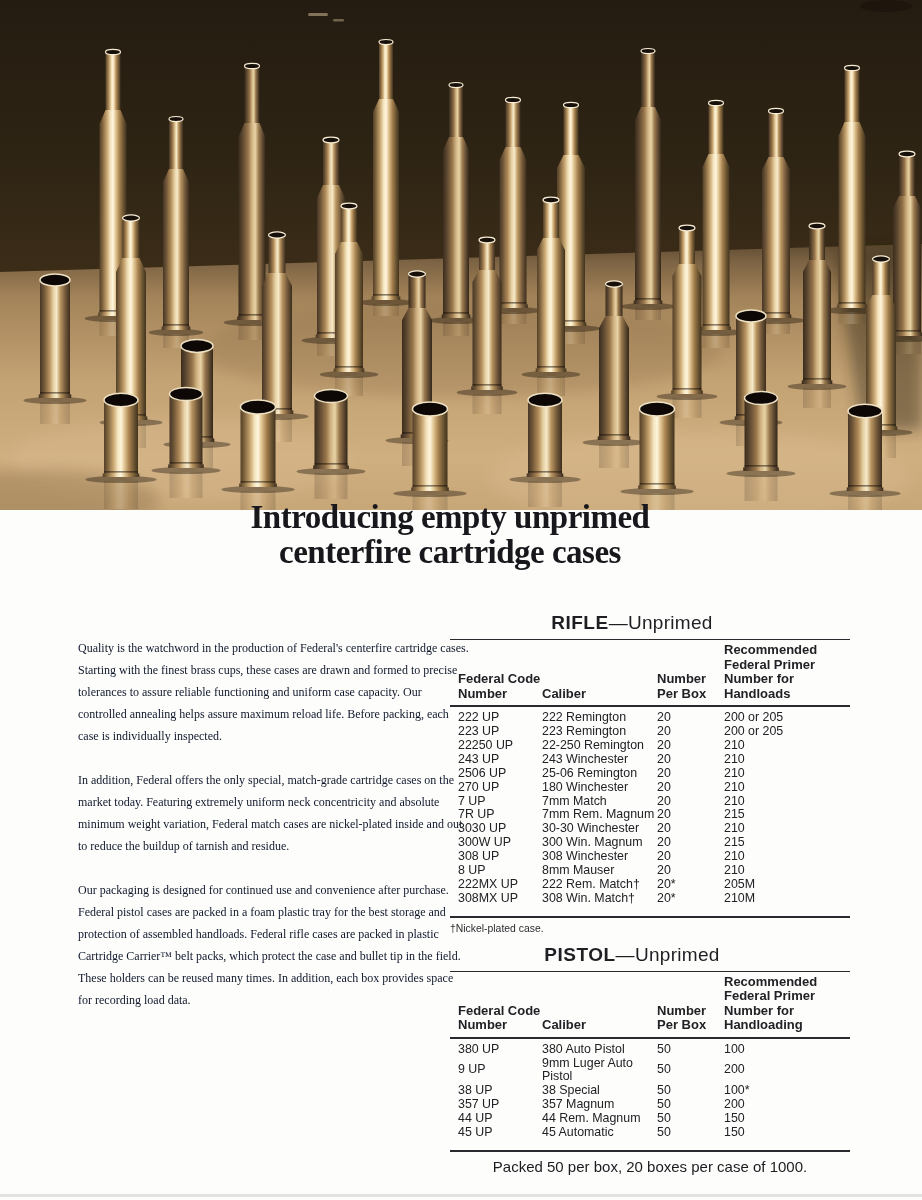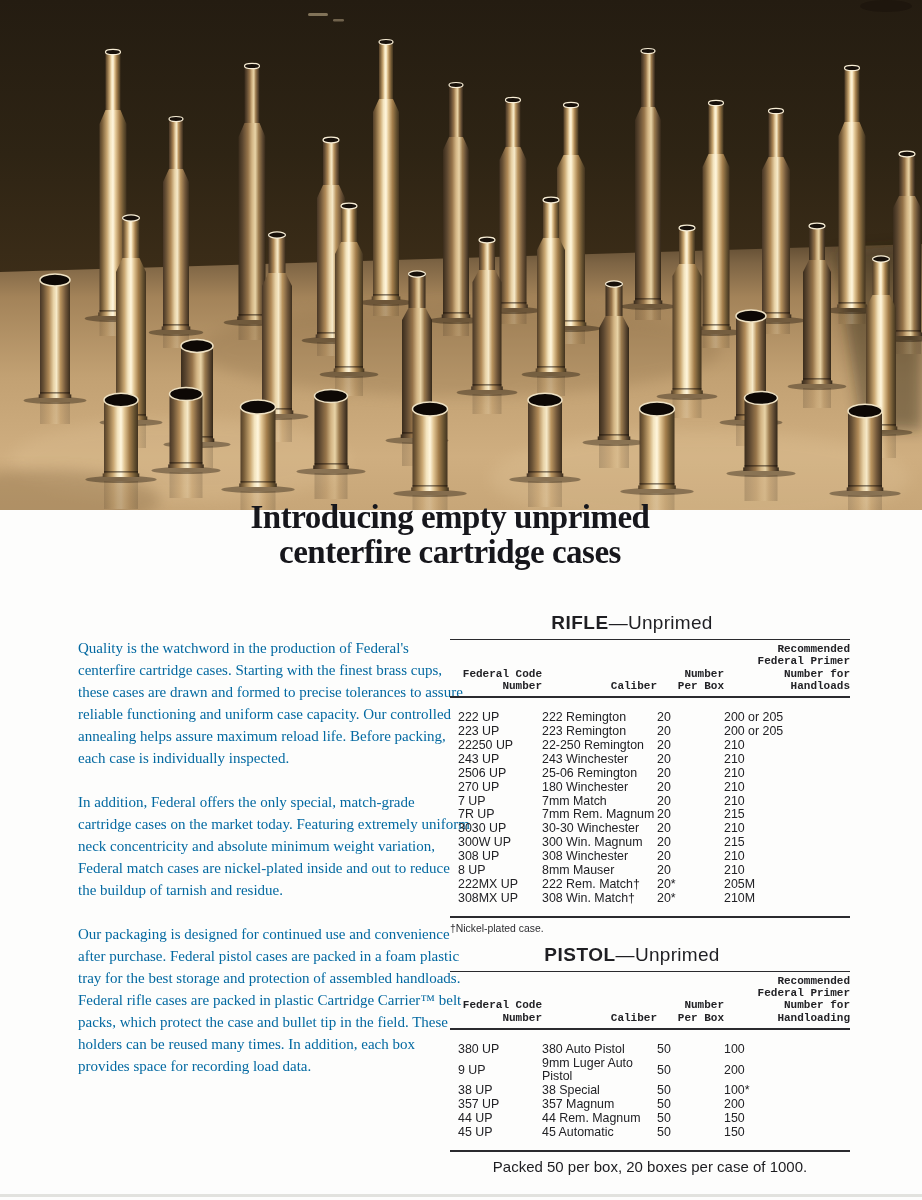--- a/index.html
+++ b/index.html
@@ -3,33 +3,33 @@
 <meta charset="utf-8">
 <style>
   html,body{margin:0;padding:0;background:#ffffff;}
   .page{position:relative;width:922px;height:1200px;background:#fdfdfc;overflow:hidden;
         font-family:"Liberation Serif",serif;}
   .photo{position:absolute;left:0;top:0;width:922px;height:510px;}
   .photo svg{display:block;width:100%;height:100%;}
   .headline{position:absolute;left:0;top:500px;width:900px;margin:0;text-align:center;
             font-family:"Liberation Serif",serif;font-weight:bold;font-size:33px;line-height:1.06;
             letter-spacing:-0.5px;color:#17171c;}
-  .copy{position:absolute;left:78px;top:637px;width:392px;font-size:15px;line-height:22px;
-        color:#0369a1;}
+  .copy{position:absolute;left:78px;top:637px;width:392px;font-size:12px;line-height:22px;
+        color:#0f172a;}
   .copy p{margin:0 0 22px 0;}
   .rightcol{position:absolute;left:450px;top:612px;width:400px;font-family:"Liberation Sans",sans-serif;}
   .tbl-title{margin:0 36px 5px 0;text-align:center;font-size:19px;color:#1f1f23;letter-spacing:.3px;
              font-weight:normal;}
   .tbl-title b{font-weight:bold;letter-spacing:.5px;}
   table.dtable{width:100%;border-collapse:collapse;color:#222226;border-bottom:2px solid #2a2a2e;}
-  table.dtable th{font-size:11px;line-height:1.12;font-weight:bold;text-align:right;
+  table.dtable th{font-size:13px;line-height:1.12;font-weight:bold;text-align:left;
                   vertical-align:bottom;padding:3px 0 4px 0;white-space:pre-line;
-                  border-top:1.5px solid #2a2a2e;border-bottom:2.6px solid #2a2a2e;font-family:Liberation Mono, monospace;}
+                  border-top:1.5px solid #2a2a2e;border-bottom:2.6px solid #2a2a2e;}
   table.dtable td{font-size:12.4px;line-height:1.08;padding:0 0 .5px 0;}
-  table.dtable tbody tr:first-child td{padding-top:13px;}
+  table.dtable tbody tr:first-child td{padding-top:4px;}
   table.dtable tbody tr:last-child td{padding-bottom:11px;}
   table.dtable th:nth-child(1),table.dtable td:nth-child(1){width:84px;padding-left:8px;}
   table.dtable th:nth-child(2),table.dtable td:nth-child(2){width:115px;}
   table.dtable th:nth-child(3),table.dtable td:nth-child(3){width:67px;}
   .fn{margin:4px 0 0 0;font-size:10.4px;line-height:1.3;color:#2c2c30;}
   .fn + .fn{margin-top:0;}
   .pistol-sec{margin-top:8px;}
   .packed{margin:6px 0 2px 0;font-size:15px;color:#1c1c20;text-align:center;}
   .scan-edge{position:absolute;left:0;right:0;bottom:3px;height:3px;background:#e2e2de;}
 </style>

